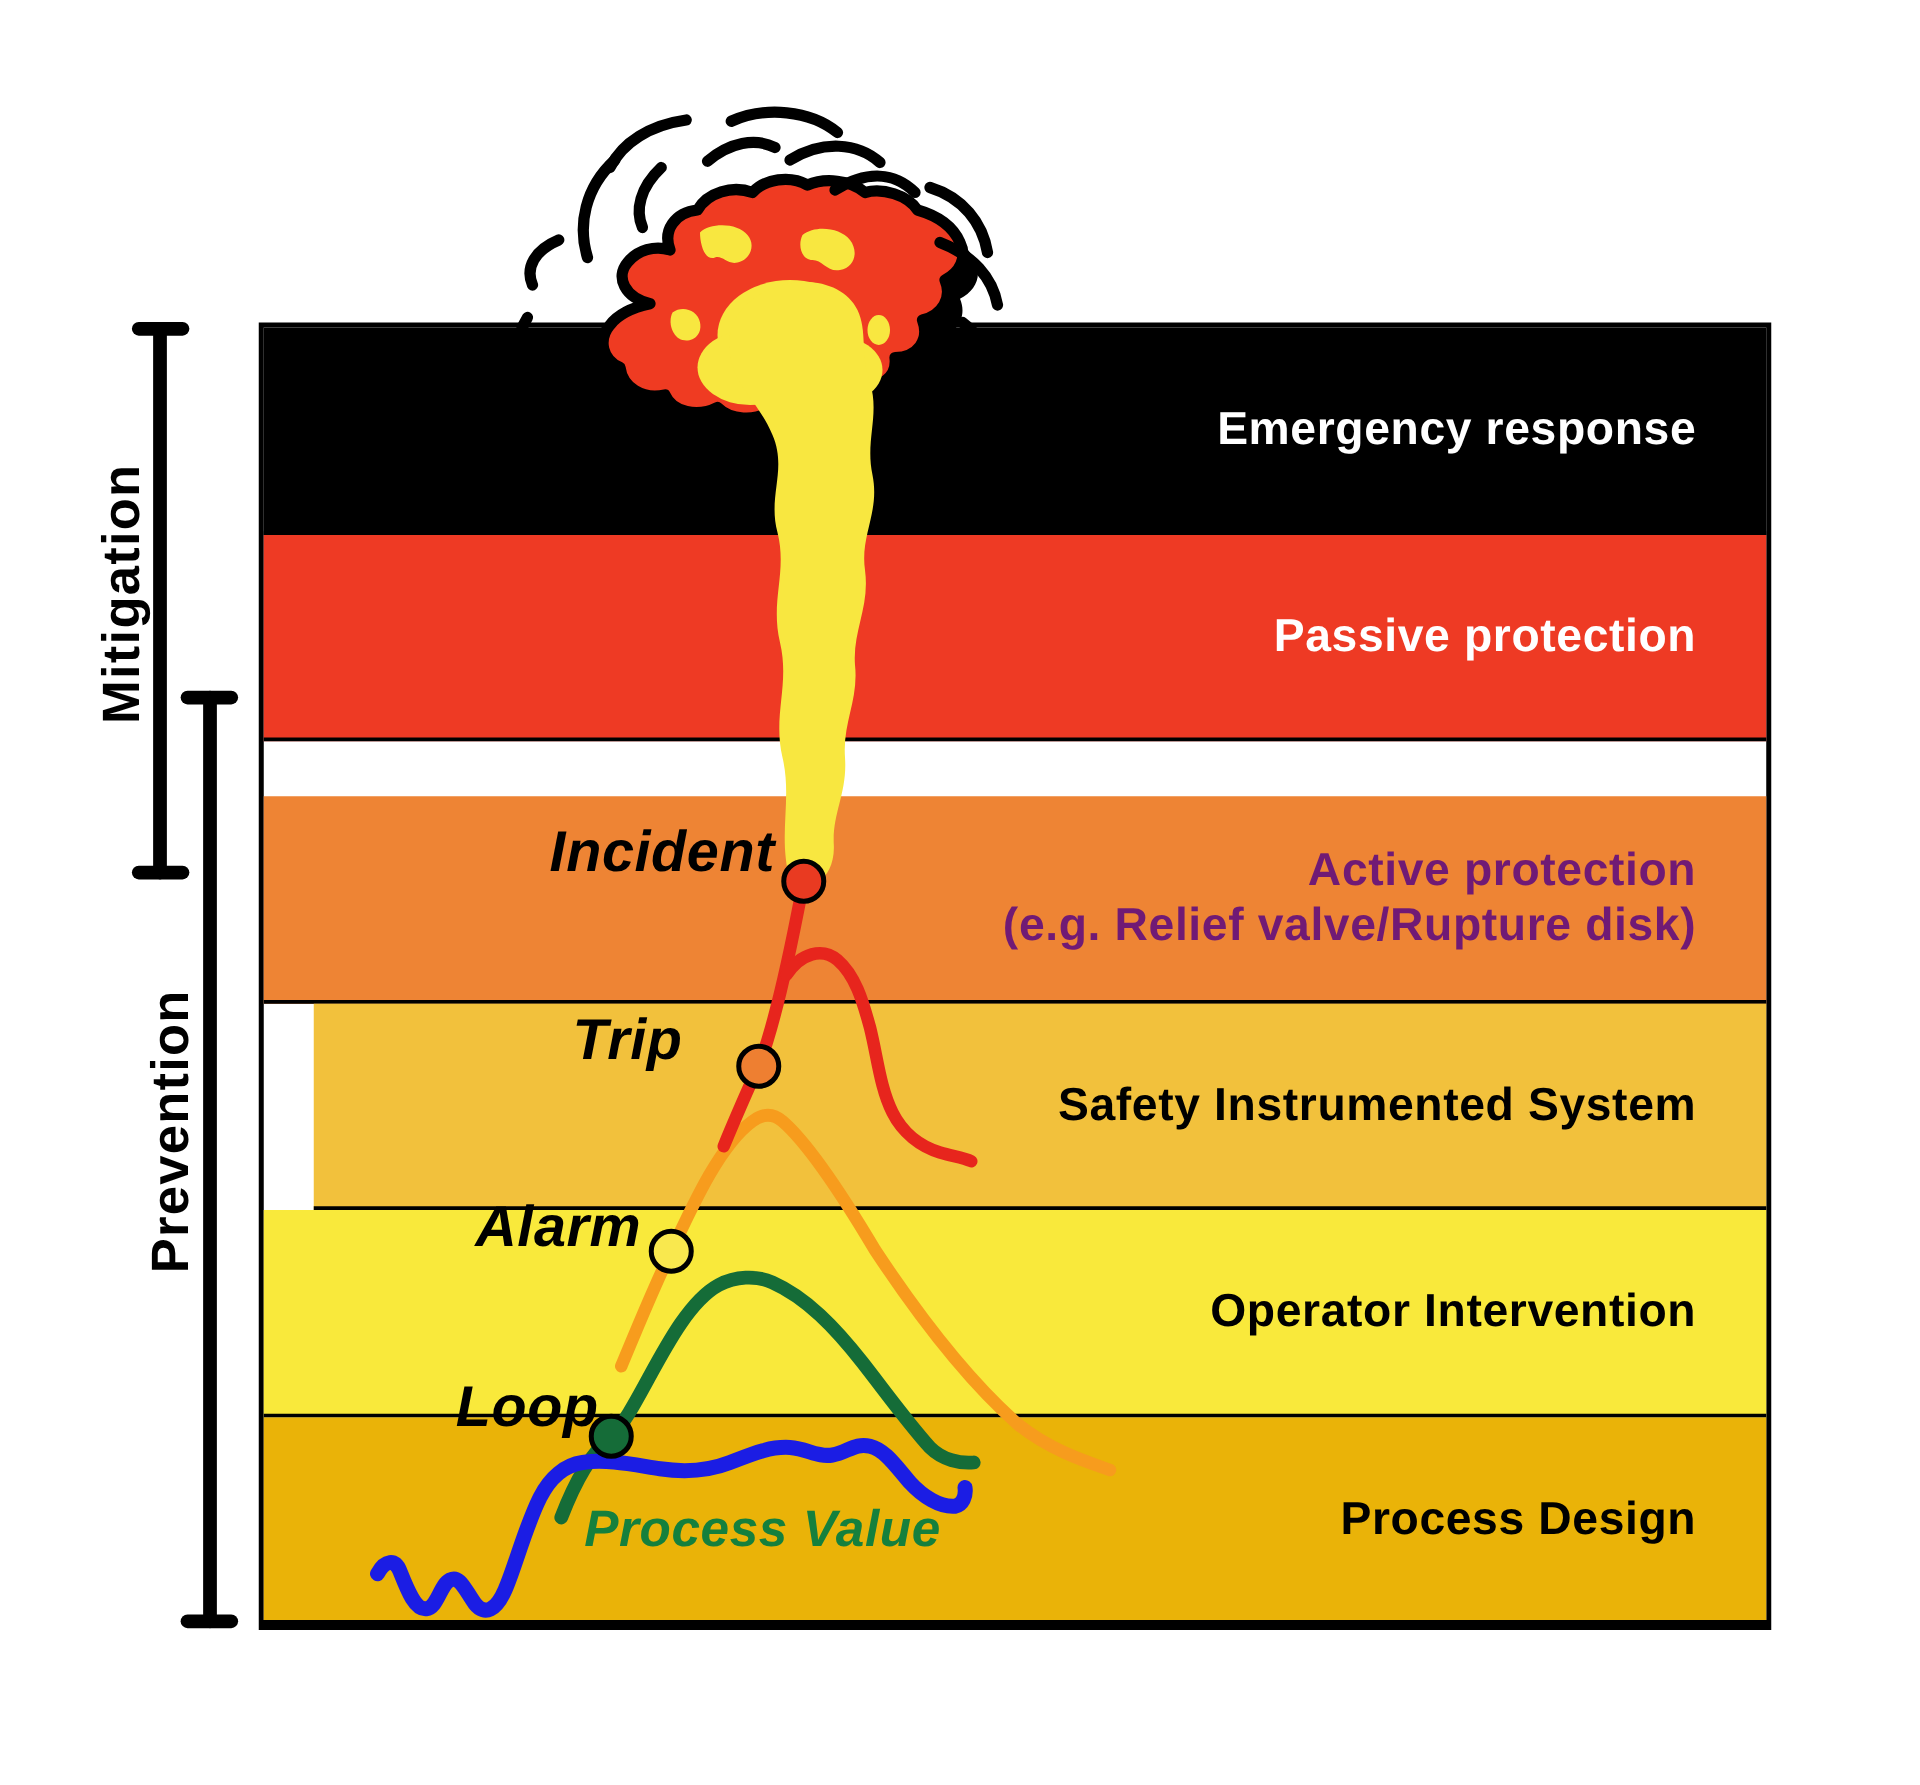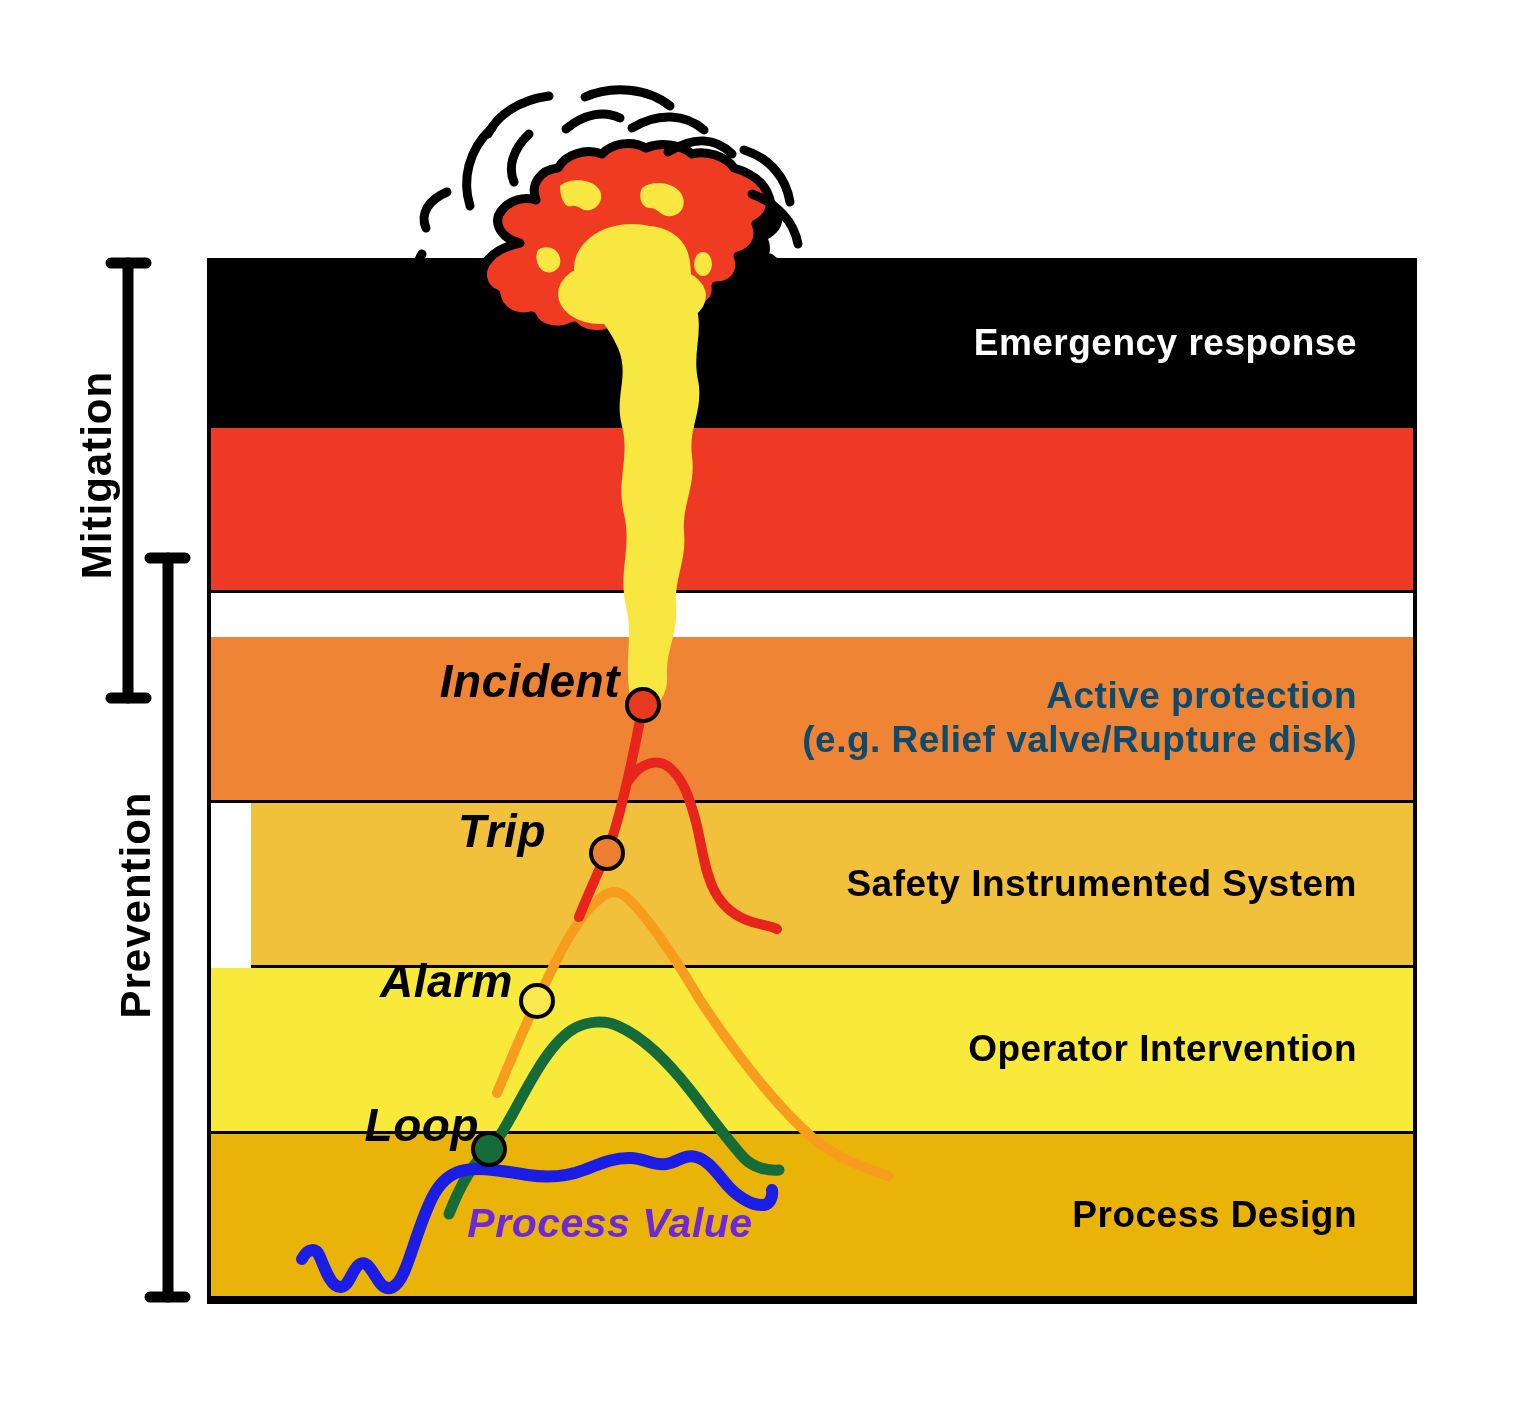--- a/index.html
+++ b/index.html
@@ -41,21 +41,21 @@
     padding-right: 56px;
     font-weight: bold;
     font-size: 37px;
     line-height: 1.2;
     text-align: left;
     letter-spacing: 0.5px;
   }
   .band:last-child { border-bottom: none; }
   .band-0 { background: #000000; color: #ffffff; }
   .band-1 { background: #ee3a24; color: #ffffff; }
-  .band-2 { background: #ee8434; color: #0c4a6e; margin-top: 44px; }
+  .band-2 { background: #ee8434; color: #701a75; margin-top: 44px; }
   .band-3 { background: #f2c13c; color: #000000; margin-left: 40px; }
   .band-4 { background: #f9e93b; color: #000000; }
   .band-5 { background: #ace5a3; color: #000000; }
   .band-6 { background: #eab308; color: #000000; }
 
   
   #overlay {
     position: absolute;
     left: 0; top: 0;
     width: 1536px;
@@ -89,34 +89,35 @@
     letter-spacing: 0.5px;
   }
   #incident-label { right: 916px;  top: 654px; }
   #trip-label     { right: 990px;  top: 804px; }
   #alarm-label    { right: 1023px; top: 954px; }
   #loop-label     { right: 1057px; top: 1098px; }
   #process-value-label {
     position: absolute;
     left: 420px; top: 1200px; width: 380px;
     font-weight: bold; font-style: italic; font-size: 41px;
-    color: #6d28d9; text-align: center; letter-spacing: 0.5px;
+    color: #15803d; text-align: center; letter-spacing: 0.5px;
   }
 </style>
 </head>
 <body>
 
 <div id="canvas">
 
   <div id="stack">
     <div class="band band-0">
       <div>Emergency response</div>
       <div></div>
     </div>
     <div class="band band-1">
+      <div>Passive protection</div>
     </div>
     <div class="band band-2">
       <div>Active protection</div>
       <div>(e.g. Relief valve/Rupture disk)</div>
     </div>
     <div class="band band-3">
       <div>Safety Instrumented System</div>
       <div></div>
     </div>
     <div class="band band-4">

